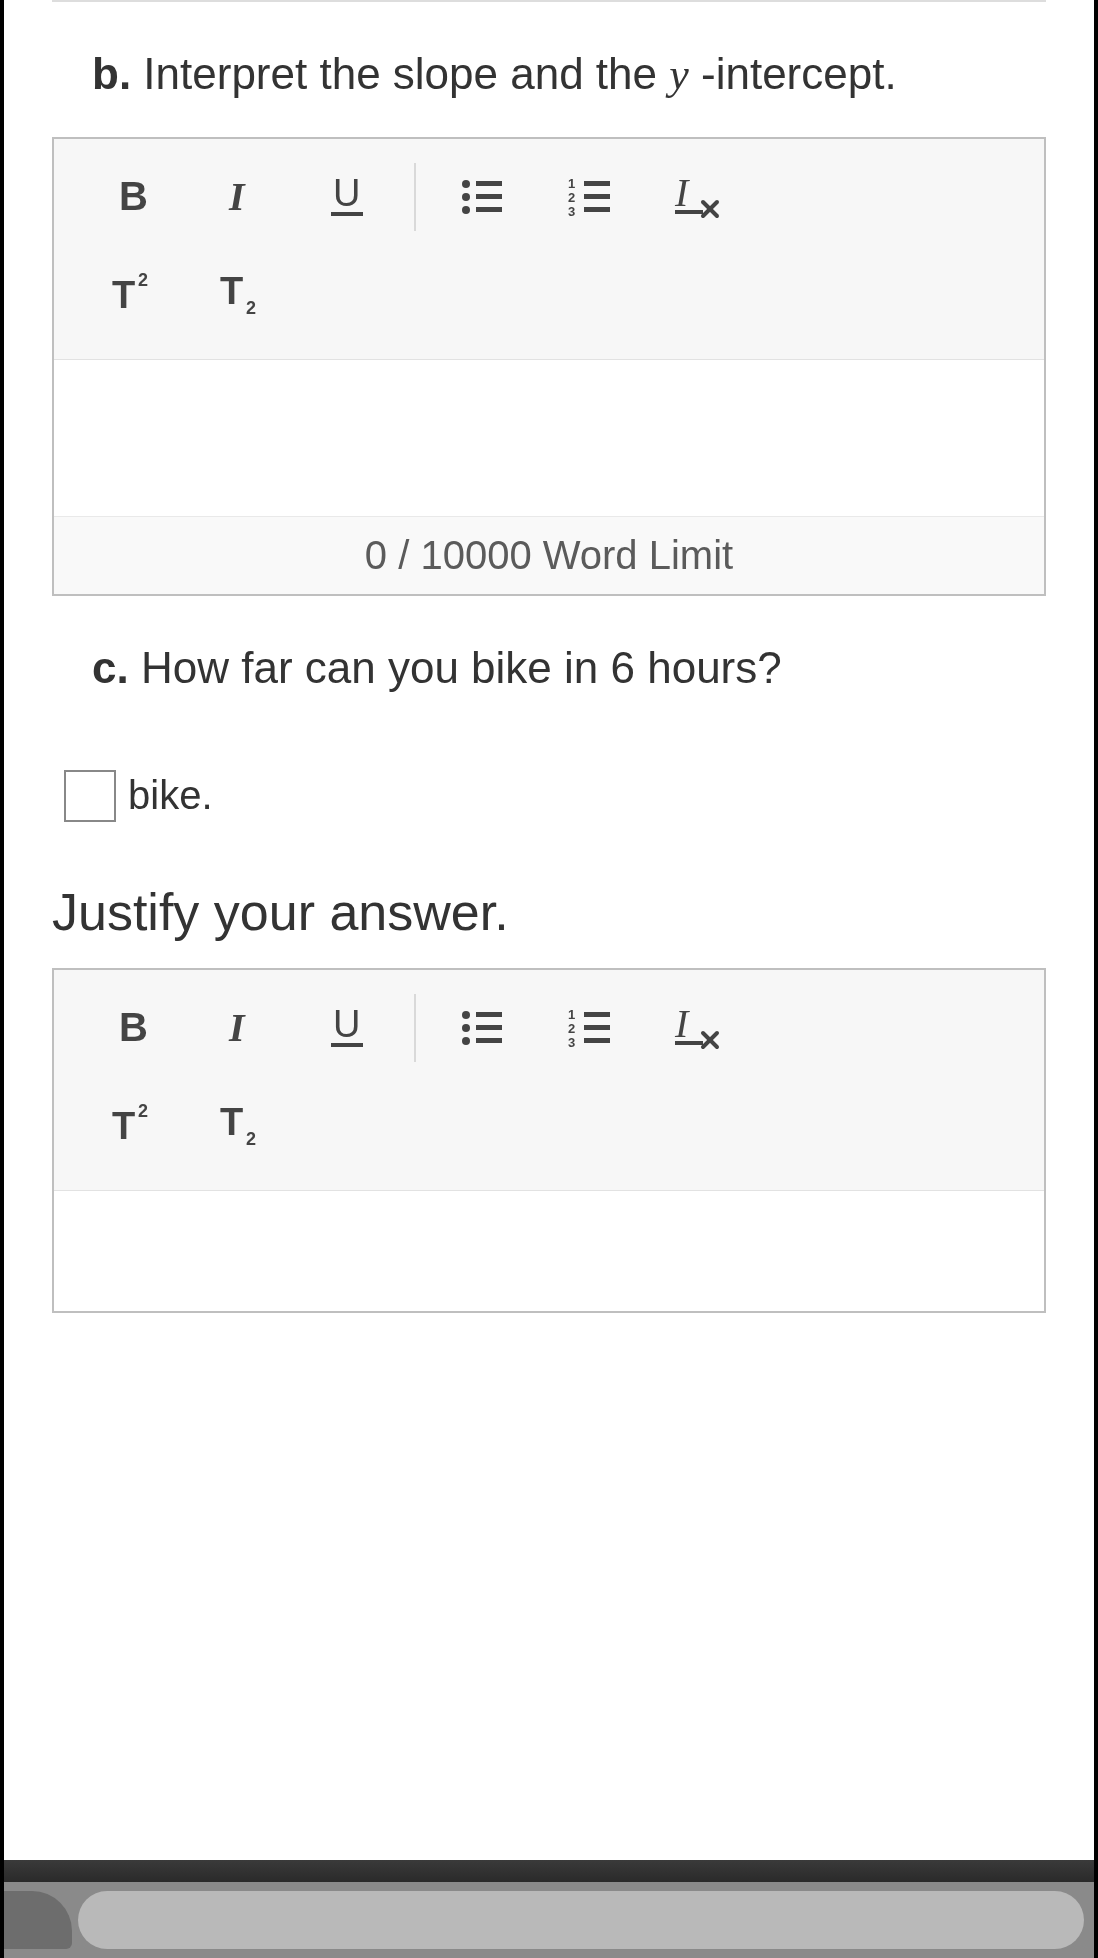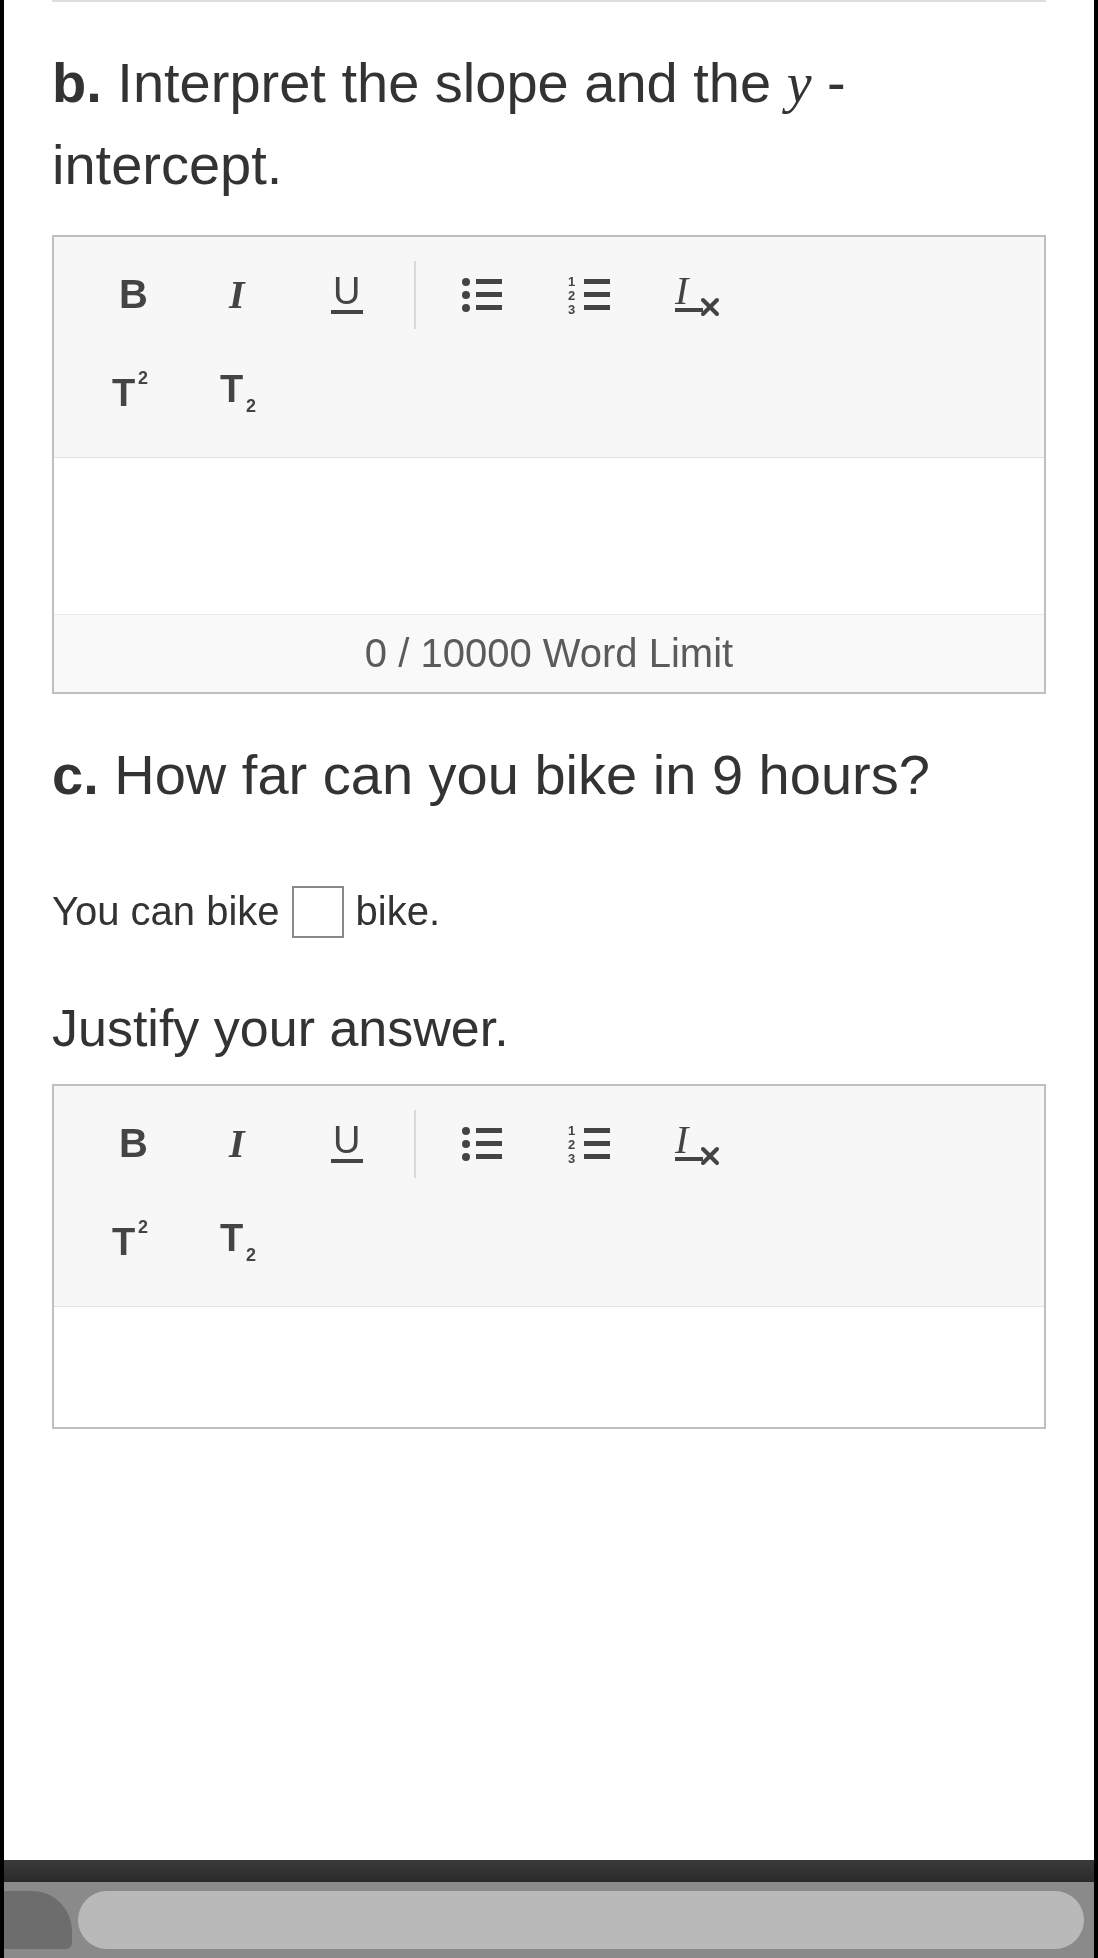--- a/index.html
+++ b/index.html
@@ -1,21 +1,21 @@
 <!DOCTYPE html>
 <html><head>
 <meta charset="utf-8">
 <style>
   * { box-sizing: border-box; margin: 0; padding: 0; }
   html, body { width: 1098px; font-family: -apple-system, Helvetica, Arial, sans-serif; color: #333; }
   body { background: #fff; border-left: 4px solid #000; border-right: 4px solid #000; min-height: 1958px; position: relative; }
   .page { padding: 0 48px; }
   .hr-top { border: none; border-top: 2px solid #ddd; margin: 0 0 40px 0; }
   .question { margin-top: 40px; }
-  .qtext { font-size: 56px; line-height: 1.45; color: #333; }
+  .qtext { font-size: 44px; line-height: 1.45; color: #333; margin-left: 40px; }
   .qtext b { font-weight: 700; }
   .mathvar { font-family: "Times New Roman", Times, serif; font-style: italic; }
   .editor { border: 2px solid #bfbfbf; margin-top: 30px; }
   .toolbar { background: #f7f7f7; border-bottom: 1px solid #e2e2e2; padding: 10px 24px 18px 24px; display: flex; flex-wrap: wrap; align-items: center; gap: 0; }
   .tbtn { width: 108px; height: 96px; display: inline-flex; align-items: center; justify-content: center; cursor: pointer; }
   .tbtn svg { display: block; }
   .tsep { width: 2px; height: 68px; background: #d9d9d9; margin: 0 12px; }
   .row2 { flex-basis: 100%; display:flex; }
   .editor-body { min-height: 156px; background: #fff; }
   .wordlimit { background: #f9f9f9; border-top: 1px solid #e9e9e9; font-size: 40px; color: #5b5b5b; padding: 16px 24px; text-align: center; }
@@ -108,25 +108,24 @@
       <div class="editor-body" contenteditable="true" style=""></div>
       <div class="wordlimit">
         <span>0</span><span> / </span><span>10000</span><span> Word Limit</span>
       </div>
     </div>
   </div>
 
   <div class="question">
     <p class="qtext">
       <b>c.</b>
-      <span>How far can you bike in 9 hours?</span>
+      <span>How far can you bike in 6 hours?</span>
     </p>
 
     <div class="fill-line">
-      <span>You can bike </span>
       <input class="blank" style="">
       <span> bike.</span>
     </div>
 
     <p class="justify">Justify your answer.</p>
 
     <div class="editor" style="margin-top:26px;">
       <div class="toolbar">
         <span class="tbtn">
           <svg width="38" height="42" viewBox="0 0 38 42">

